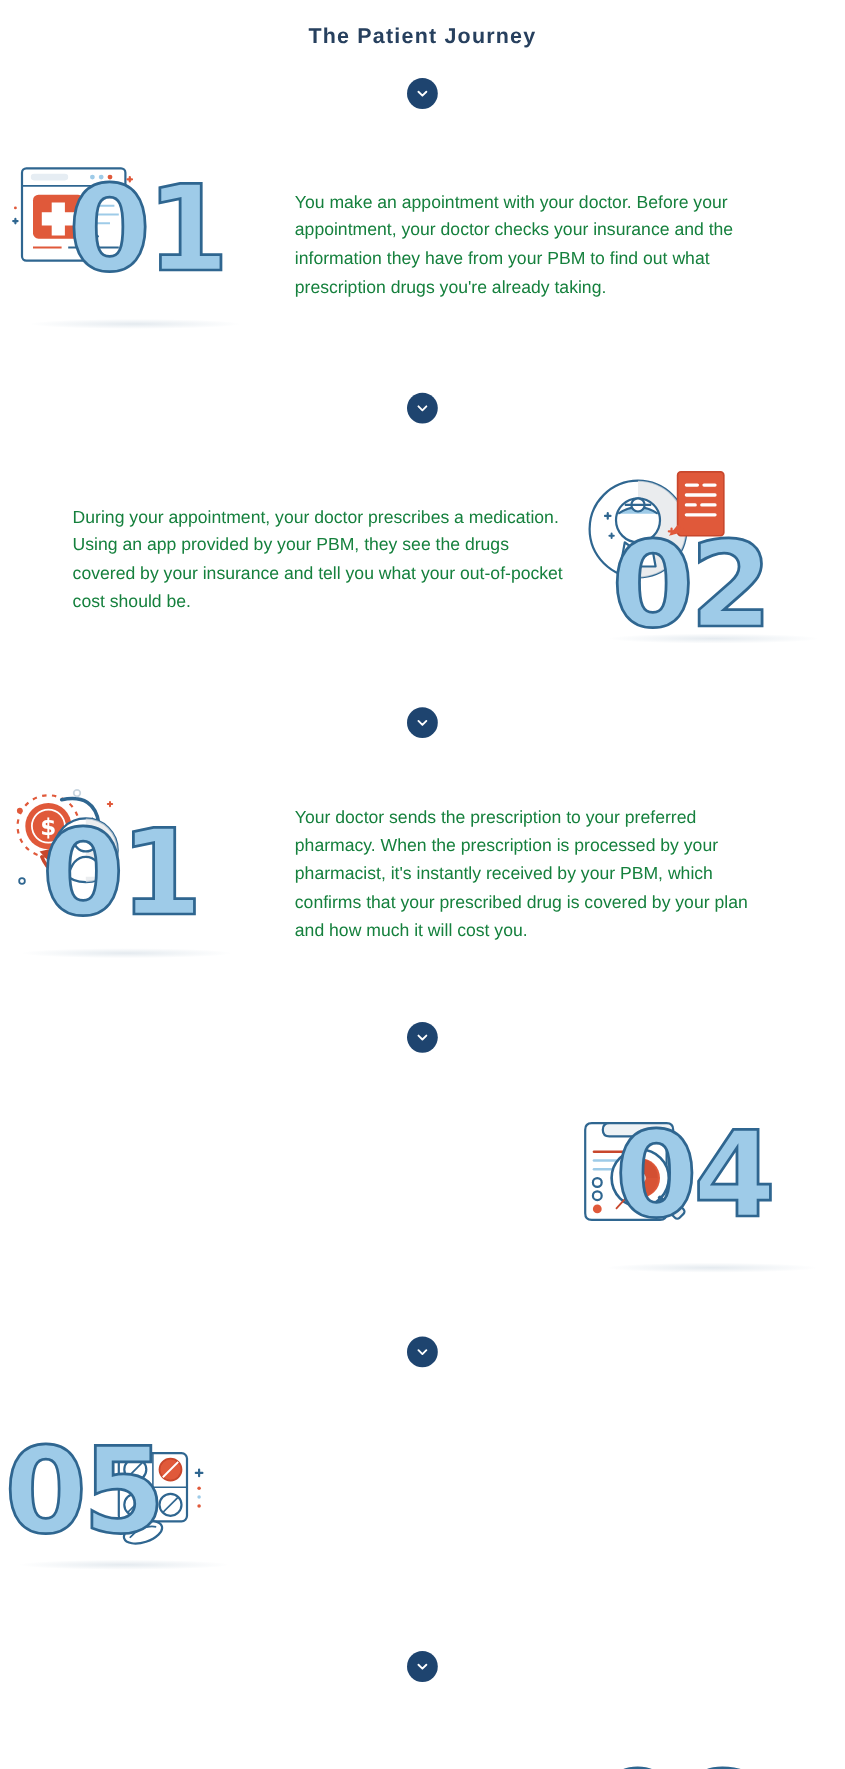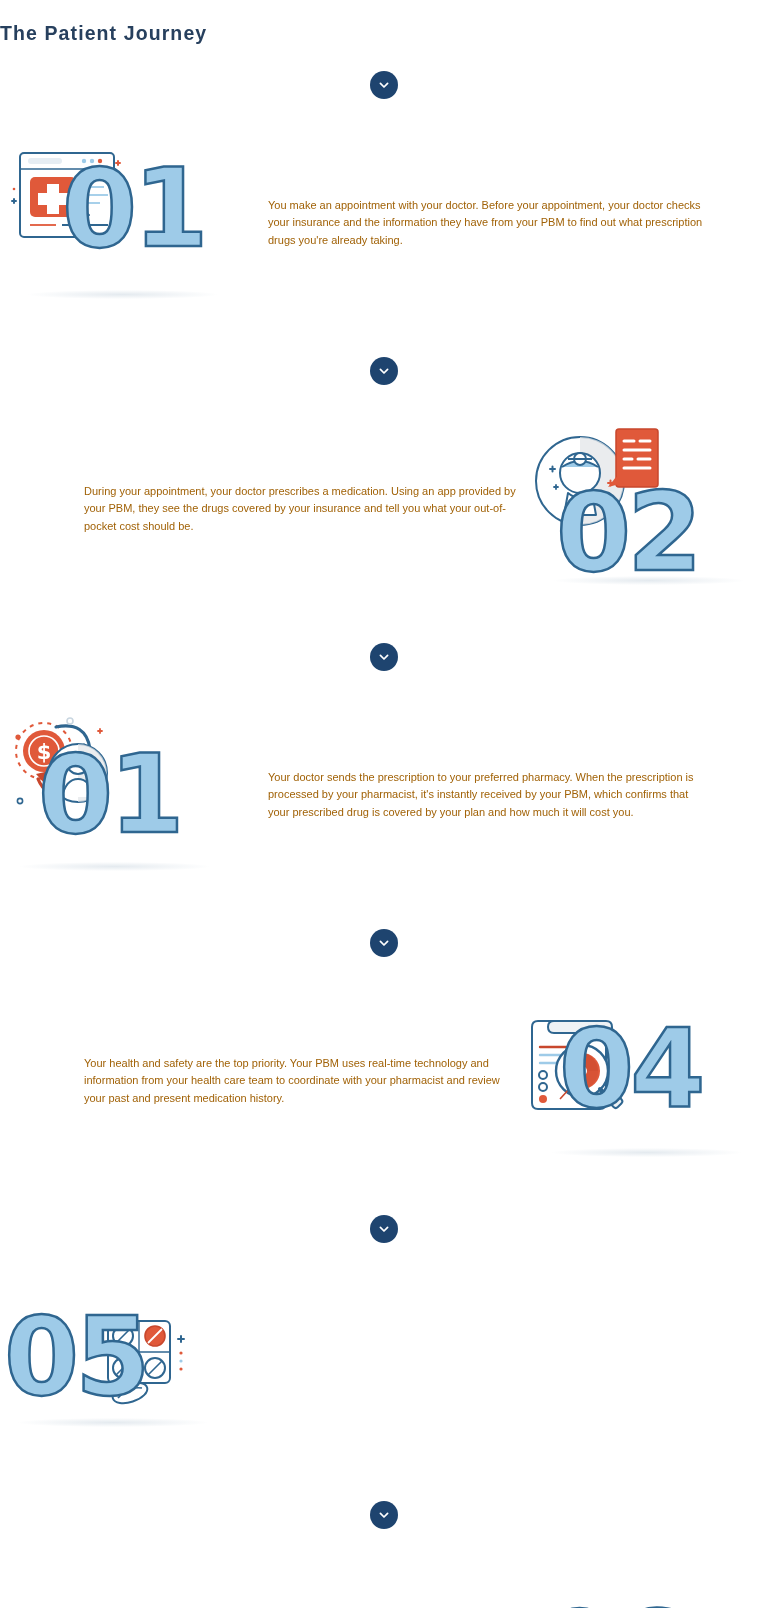--- a/index.html
+++ b/index.html
@@ -15,20 +15,21 @@
   }
   .page {
     position: relative;
     width: 768px;
     min-height: 1608px;
     overflow: hidden;
   }
 
   
   .title {
+    text-align: center;
     color: #27405e;
     font-size: 19.5px;
     font-weight: 700;
     letter-spacing: 1.1px;
     padding-top: 22px;
     line-height: 1.2;
   }
 
   
   .chevron-row {
@@ -57,28 +58,28 @@
   .step.left-art  { flex-direction: row; }
   .step.right-art { flex-direction: row-reverse; }
 
   .art-cell {
     flex: 0 0 250px;
     height: 180px;
     position: relative;
   }
   .text-cell {
     flex: 1 1 auto;
-    color: #a16207;
-    font-size: 11px;
+    color: #15803d;
+    font-size: 16px;
     line-height: 1.62;
     padding-right: 60px;
   }
   .step.right-art .text-cell {
     padding-right: 0;
-    padding-left: 84px;
+    padding-left: 66px;
     text-align: left;
   }
   .step.left-art .text-cell { padding-left: 18px; }
 
   
   .numeral {
     position: absolute;
     font-family: "DejaVu Sans", sans-serif;
     font-weight: 700;
     font-size: 108px;
@@ -269,21 +270,20 @@
         <path d="M76 74 l12 12" stroke="#2f6690" stroke-width="4" stroke-linecap="round"></path>
         <rect x="84" y="80" width="14" height="11" rx="3" transform="rotate(45 91 85)" fill="#eef2f5" stroke="#2f6690" stroke-width="2"></rect>
         <path d="M36 84 L56 62" stroke="#c8472c" stroke-width="1.6"></path>
         <path d="M92 40 h6 M95 37 v6" stroke="#e0593a" stroke-width="2.2" stroke-linecap="round"></path>
         <path d="M96 60 h5 M98.5 57.5 v5" stroke="#2f6690" stroke-width="1.8" stroke-linecap="round"></path>
         <circle cx="96" cy="52" r="1.5" fill="#e0593a"></circle>
         <circle cx="96" cy="72" r="1.5" fill="#9ecbe8"></circle>
       </svg>
       <div class="numeral" style="left:41px; top:24px;">04</div>
     </div>
-    <div class="text-cell">Your health and safety are the top priority. Your PBM uses real-time technology and information from your health care team to coordinate with your pharmacist and review your past and present medication history.</div>
   </div>
 
   <div class="gap-lg"></div>
 
   <div class="chevron-row">
     <div class="chevron-circle">
       <svg width="14" height="14" viewBox="0 0 14 14" aria-hidden="true">
         <path d="M3.4 5.4 L7 9 L10.6 5.4" fill="none" stroke="#ffffff" stroke-width="1.7" stroke-linecap="round" stroke-linejoin="round"></path>
       </svg>
     </div>

